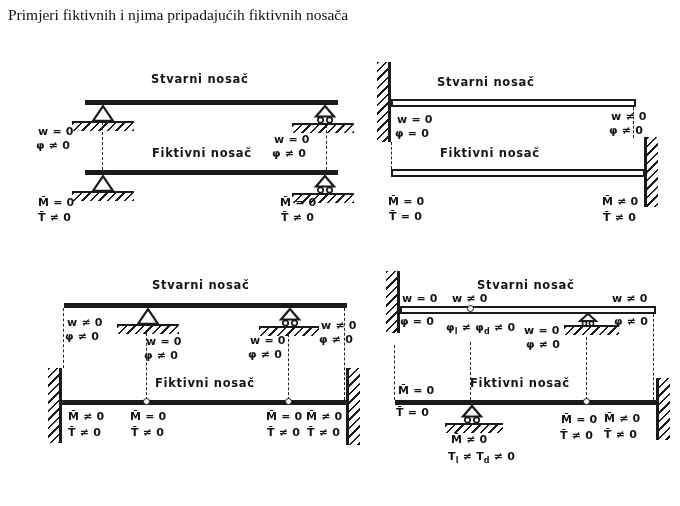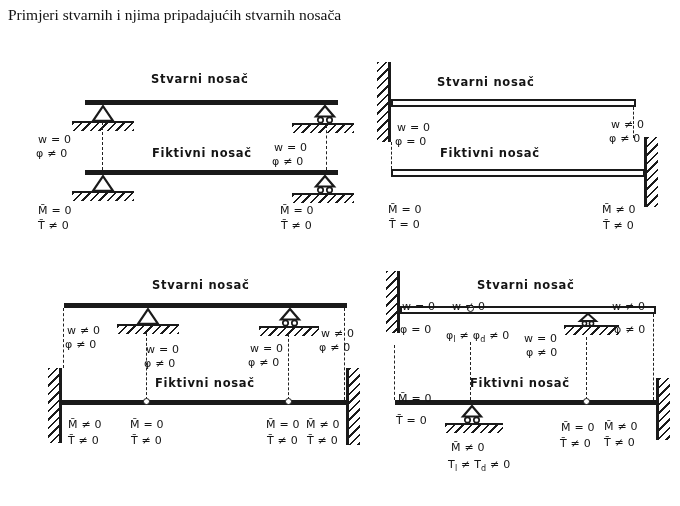--- a/index.html
+++ b/index.html
@@ -1,40 +1,40 @@
 <!DOCTYPE html>
 <html><head>
 <meta charset="utf-8">
 <style>
   html,body { margin:0; padding:0; background:#ffffff; }
   #page { position:relative; width:680px; height:506px; background:#ffffff; overflow:hidden;
           font-family:"DejaVu Sans", sans-serif; color:#141414; }
   .title { position:absolute; font:15.5px "Liberation Serif", serif; color:#111; white-space:nowrap; }
   .st { position:absolute; font-weight:bold; font-size:11.5px; letter-spacing:0.7px; white-space:nowrap; line-height:1; }
-  .lb { position:absolute; font-weight:normal; font-size:11px; letter-spacing:0.2px; white-space:nowrap; line-height:1;margin-top:8px; }
+  .lb { position:absolute; font-weight:bold; font-size:11px; letter-spacing:0.2px; white-space:nowrap; line-height:1; }
   .lb sub { font-size:8px; }
   .beam { position:absolute; height:4.5px; background:#1a1a1a; }
   .beambox { position:absolute; height:8px; border:2.2px solid #1a1a1a; background:#fff; box-sizing:border-box; }
   .ground { position:absolute; height:8px; border-top:2.4px solid #1a1a1a;
             background:repeating-linear-gradient(135deg,#1a1a1a 0 1.6px,transparent 1.6px 6px); }
   .wall-left  { position:absolute; width:11px; border-right:3px solid #1a1a1a;
             background:repeating-linear-gradient(135deg,#1a1a1a 0 1.6px,transparent 1.6px 6px); }
   .wall-right { position:absolute; width:11px; border-left:3px solid #1a1a1a;
             background:repeating-linear-gradient(135deg,#1a1a1a 0 1.6px,transparent 1.6px 6px); }
   .dash { position:absolute; width:0; border-left:1.7px dashed #222; }
   .hinge { position:absolute; width:5px; height:5px; border:1.9px solid #1a1a1a; border-radius:50%; background:#fff; }
   .sup { position:absolute; }
   section { display:contents; }
 </style>
 </head>
 <body>
 
 <div id="page">
 
-  <div class="title" style="left:8px;top:6px">Primjeri stvarnih i njima pripadajućih stvarnih nosača</div>
+  <div class="title" style="left:8px;top:6px">Primjeri fiktivnih i njima pripadajućih fiktivnih nosača</div>
 
   
   <section>
     <div class="st" style="left:151px;top:74px">Stvarni nosač</div>
     <div class="beam" style="left:85px;top:100px;width:253px"></div>
     <svg class="sup" style="left:87px;top:105px" width="32" height="17">
         <polygon points="16,1.2 6,15.8 26,15.8" fill="#fff" stroke="#1a1a1a" stroke-width="2.2"></polygon>
       </svg>
     <div class="ground" style="left:72px;top:121px;width:62px"></div>
     <svg class="sup" style="left:309px;top:105px" width="32" height="18">

